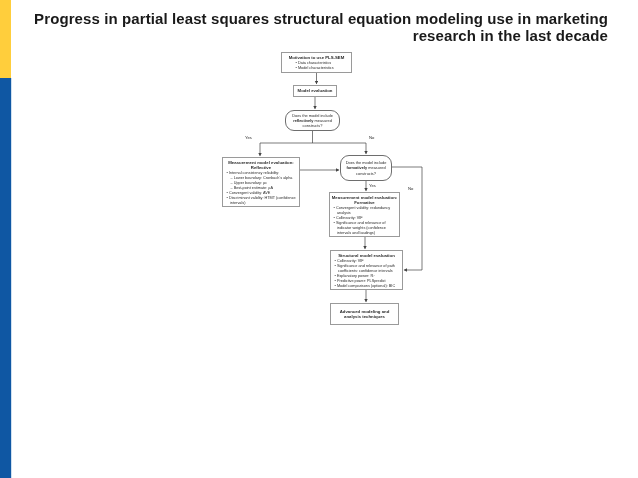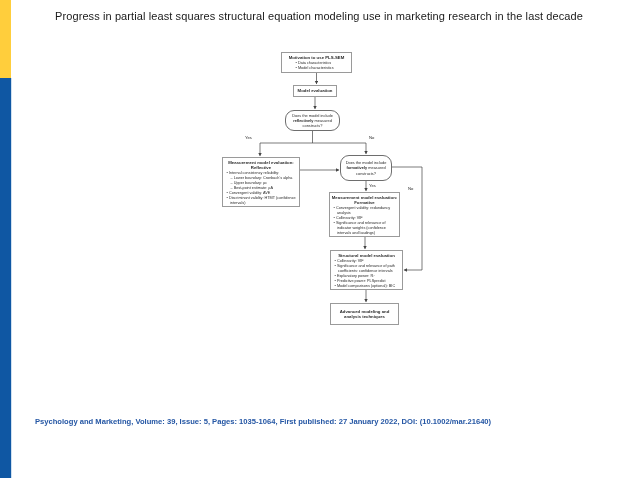--- a/index.html
+++ b/index.html
@@ -1,22 +1,22 @@
 <!DOCTYPE html>
 <html><head>
 <meta charset="utf-8">
 <style>
   html,body{margin:0;padding:0;background:#ffffff;}
   .page{position:relative;width:638px;height:478px;background:#ffffff;overflow:hidden;
         font-family:"Liberation Sans", sans-serif;}
   .edge-bar{position:absolute;left:0;width:11px;}
   .edge-bar.yellow{top:0;height:78px;background:#FFCE3C;}
   .edge-bar.blue{top:78px;height:400px;background:#0F57A3;border-right:1px solid #cfe0f0;}
-  .page-title{position:absolute;left:30px;right:30px;top:10px;text-align:center;
-              font-size:11px;color:#1a1a1a;letter-spacing:.1px;}
+  .page-title{position:absolute;left:30px;right:30px;top:10px;text-align:right;
+              font-size:15px;color:#1a1a1a;letter-spacing:.1px;font-weight:bold;}
   .citation{position:absolute;left:35px;top:417px;font-size:7.6px;font-weight:bold;
             color:#2456A4;}
   
   .fc-box{position:absolute;background:#ffffff;border:1px solid #9a9a9a;box-sizing:border-box;
           color:#222;}
   .fc-box.rounded{border:1.1px solid #6e6e6e;border-radius:9px;display:flex;align-items:center;
           justify-content:center;text-align:center;}
   .box-title{font-weight:bold;font-size:4.3px;text-align:center;line-height:1.25;color:#2b2b2b;
              padding-top:1.5px;}
   .box-title.single{padding-top:0;}
@@ -126,15 +126,14 @@
       <div class="li1">Explanatory power: R²</div>
       <div class="li1">Predictive power: PLSpredict</div>
       <div class="li1">Model comparisons (optional): BIC</div>
     </div>
   </div>
 
   <div class="fc-box center-v" style="left:330px;top:303px;width:69px;height:22px;">
     <div class="box-title single" style="padding:0 8px;">Advanced modeling and analysis techniques</div>
   </div>
 
-  <div class="citation">Psychology and Marketing, Volume: 39, Issue: 5, Pages: 1035-1064, First published: 27 January 2022, DOI: (10.1002/mar.21640)</div>
 
 </div>
 
 </body></html>

